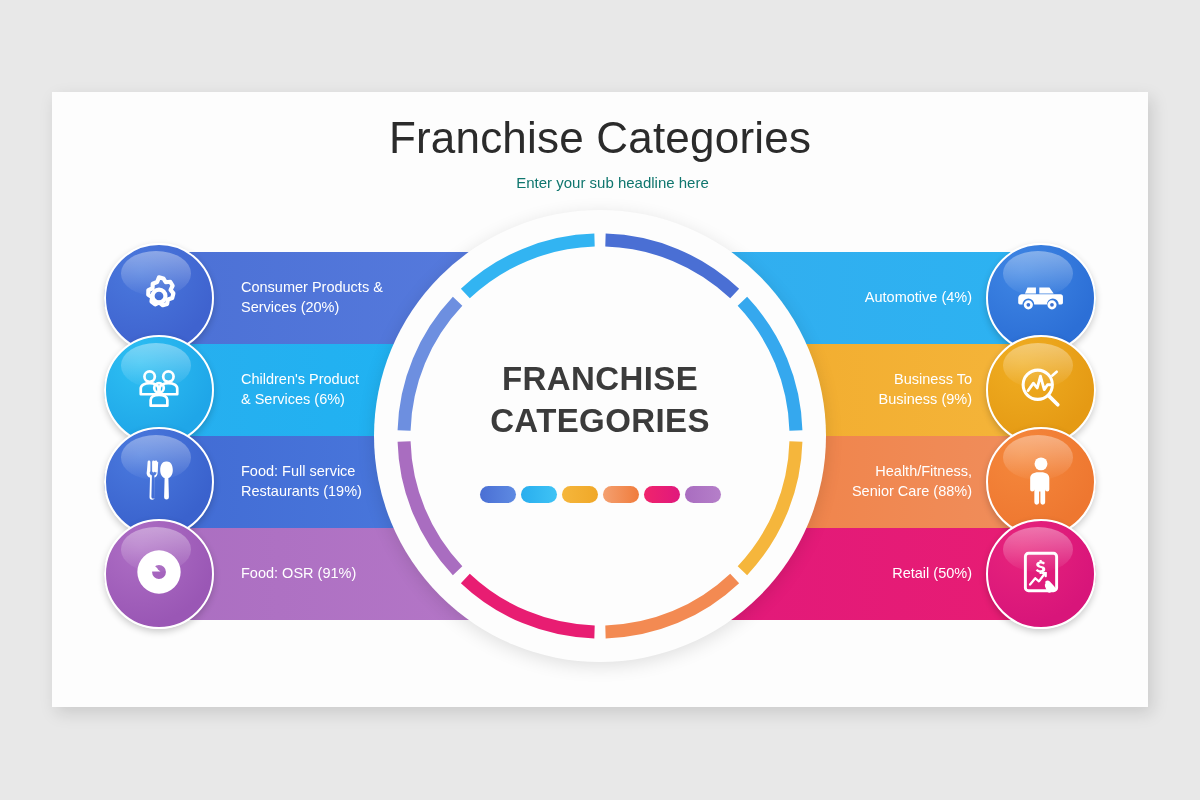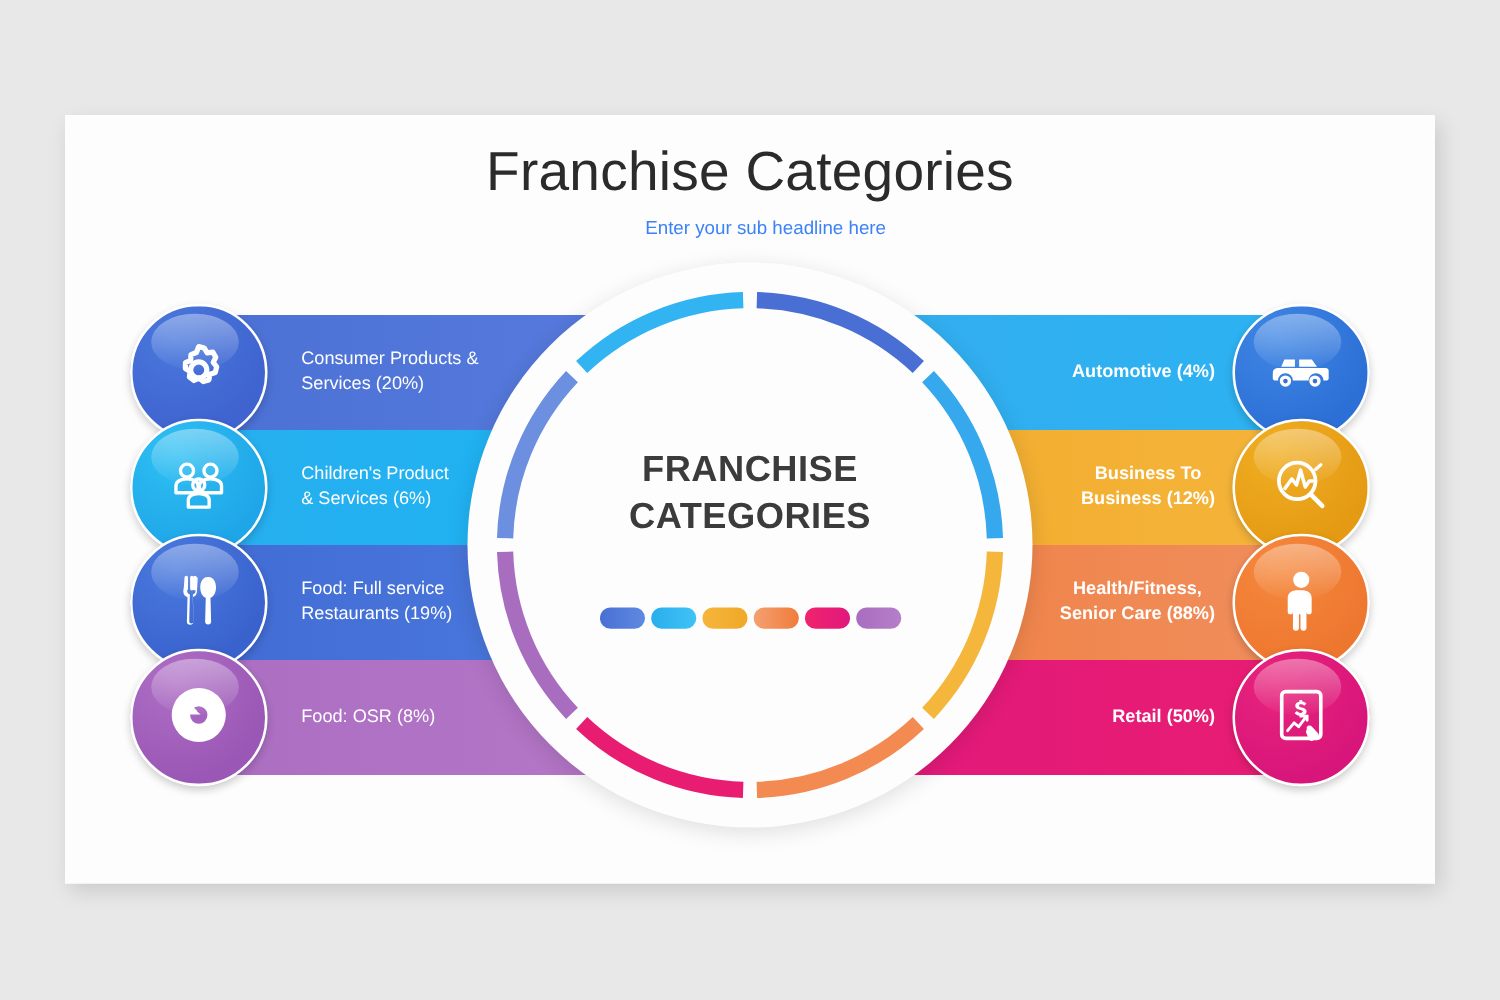--- a/index.html
+++ b/index.html
@@ -32,21 +32,21 @@
   #page-title {
     font-size: 44px;
     font-weight: 400;
     color: #2b2b2b;
     letter-spacing: 0.2px;
     line-height: 1.1;
     margin: 0;
   }
   #page-subtitle {
     font-size: 15px;
-    color: #3b82f6;
+    color: #0f766e;
     margin-top: 12px;
     padding-left: 25px;
   }
 
   
   .row-band {
     position: absolute;
     height: 92px;
   }
   .band-left  { left: 52px;  width: 525px; border-radius: 46px 0 0 46px; }
@@ -55,21 +55,21 @@
   .band-label {
     position: absolute;
     top: 50%;
     transform: translateY(-50%);
     font-size: 14.5px;
     color: #ffffff;
     line-height: 1.35;
     white-space: pre-line;
   }
   .band-left .band-label  { left: 124px;  text-align: left; margin-left: 13px; }
-  .band-right .band-label { right: 124px; text-align: center; font-weight: bold; }
+  .band-right .band-label { right: 124px; text-align: right; }
 
   
   .icon-bubble {
     position: absolute;
     top: 50%;
     transform: translateY(-50%);
     width: 106px;
     height: 106px;
     border-radius: 50%;
     border: 2px solid #ffffff;
@@ -110,21 +110,21 @@
     background: #fdfdfd;
     box-shadow: 0 4px 18px rgba(0,0,0,0.12);
   }
   #donut-ring { position: absolute; inset: 0; }
 
   #center-text {
     position: absolute;
     left: 0; right: 0;
     top: 148px;
     text-align: center;
-    font-size: 29px;
+    font-size: 33px;
     font-weight: bold;
     color: #3b3b3b;
     line-height: 1.26;
     letter-spacing: 0.4px;
     white-space: pre-line;
   }
 
   #pill-strip {
     position: absolute;
     left: 0; right: 0;
@@ -156,28 +156,28 @@
       </div>
       <div class="row-band band-left" style="top: 252px; background: linear-gradient(90deg, rgb(41, 174, 238), rgb(25, 181, 245));">
         <div class="band-label">Children's Product
 &amp; Services (6%)</div>
       </div>
       <div class="row-band band-left" style="top: 344px; background: linear-gradient(90deg, rgb(64, 105, 210), rgb(79, 128, 226));">
         <div class="band-label">Food: Full service
 Restaurants (19%)</div>
       </div>
       <div class="row-band band-left" style="top: 436px; background: linear-gradient(90deg, rgb(169, 109, 192), rgb(184, 121, 201));">
-        <div class="band-label">Food: OSR (8%)</div>
+        <div class="band-label">Food: OSR (91%)</div>
       </div>
       <div class="row-band band-right" style="top: 160px; background: linear-gradient(270deg, rgb(43, 179, 242), rgb(53, 172, 238));">
         <div class="band-label">Automotive (4%)</div>
       </div>
       <div class="row-band band-right" style="top: 252px; background: linear-gradient(270deg, rgb(245, 182, 60), rgb(240, 168, 40));">
         <div class="band-label">Business To
-Business (12%)</div>
+Business (9%)</div>
       </div>
       <div class="row-band band-right" style="top: 344px; background: linear-gradient(270deg, rgb(240, 144, 96), rgb(240, 124, 60));">
         <div class="band-label">Health/Fitness,
 Senior Care (88%)</div>
       </div>
       <div class="row-band band-right" style="top: 436px; background: linear-gradient(270deg, rgb(232, 29, 114), rgb(224, 24, 125));">
         <div class="band-label">Retail (50%)</div>
       </div>
     </div>
 

